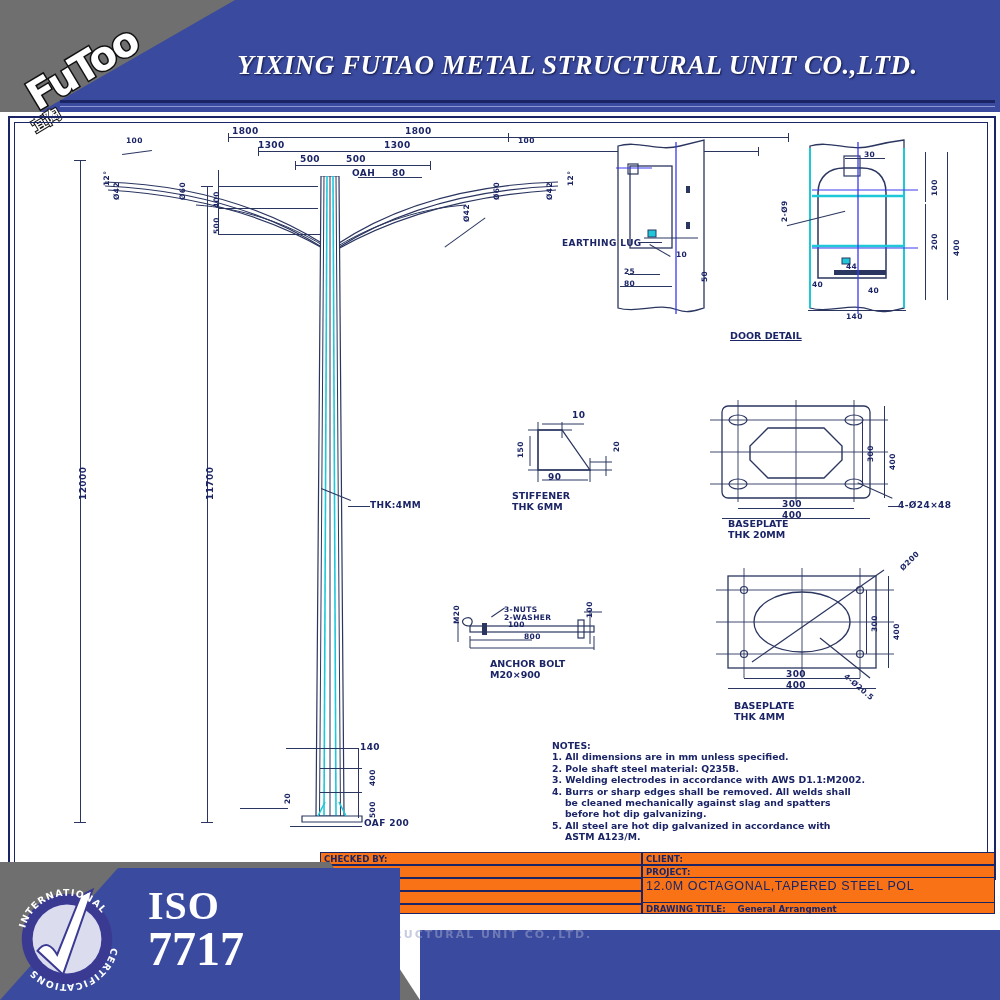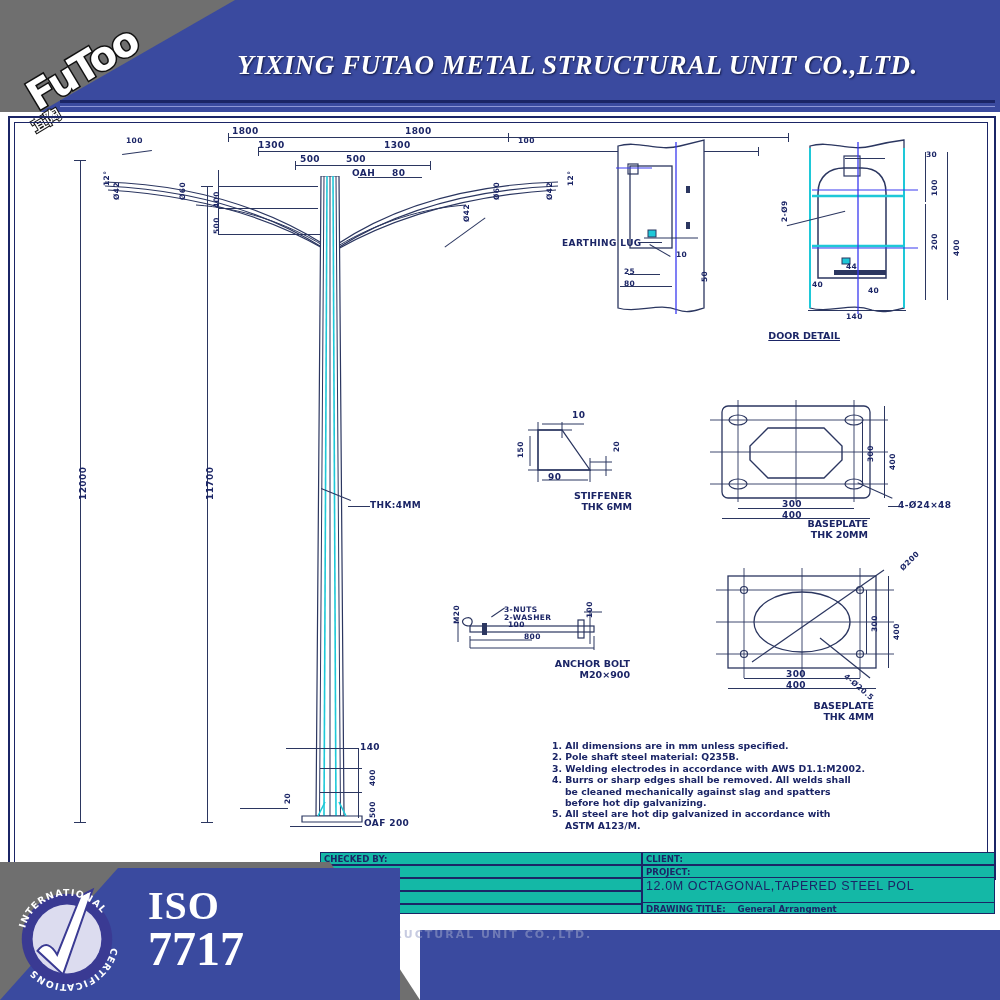--- a/index.html
+++ b/index.html
@@ -39,33 +39,33 @@
             border:1px solid #1b2566;}
 
   
   .ln{position:absolute;background:#2b3660;}
   .h{height:1px;} .v{width:1px;}
   .dim{position:absolute;font-family:"DejaVu Sans",sans-serif;font-weight:bold;
        color:#1b2566;font-size:9px;white-space:nowrap;letter-spacing:.4px;}
   .dim.sm{font-size:7.5px;}
   .dim.rot{transform:rotate(-90deg);transform-origin:0 0;}
   .lbl{position:absolute;font-family:"DejaVu Sans",sans-serif;font-weight:bold;
-       color:#1b2566;font-size:9.5px;white-space:nowrap;text-align:right;}
+       color:#1b2566;font-size:9.5px;white-space:nowrap;text-align:left;}
   .lbl.u{text-decoration:underline;}
 
   
   .notes{position:absolute;left:552px;top:740px;width:400px;
          font-family:"DejaVu Sans",sans-serif;font-weight:bold;color:#1b2566;
          font-size:9.3px;line-height:11.4px;}
   .notes .n{white-space:pre;}
 
   
   .tb{position:absolute;left:320px;top:852px;width:675px;height:62px;}
   .tb .cell{position:absolute;border:1px solid #1b2566;box-sizing:border-box;
-            background:#14b8a6;font-family:"DejaVu Sans",sans-serif;font-weight:bold;
+            background:#f97316;font-family:"DejaVu Sans",sans-serif;font-weight:bold;
             color:#1b2566;font-size:8.6px;padding:1px 3px;white-space:nowrap;
             overflow:hidden;}
   .tb .big{font-size:12.5px;font-weight:normal;font-family:"Liberation Sans",sans-serif;
            letter-spacing:.6px;border:none;}
 
   
   .ft-grey{position:absolute;left:0;top:862px;width:420px;height:138px;
            background:#6f6f6f;clip-path:polygon(0 0,330px 0,420px 138px,0 138px);}
   .ft-blue{position:absolute;left:0;top:868px;width:400px;height:132px;
            background:#3a4a9f;clip-path:polygon(118px 0,400px 0,400px 132px,0 132px);}
@@ -239,21 +239,21 @@
       <line x1="10" y1="10" x2="10" y2="170" stroke="#1ec8d8" stroke-width="2"></line>
       <line x1="104" y1="10" x2="104" y2="170" stroke="#1ec8d8" stroke-width="2"></line>
       <line x1="12" y1="58" x2="104" y2="58" stroke="#1ec8d8" stroke-width="2.4"></line>
       <line x1="12" y1="108" x2="104" y2="108" stroke="#1ec8d8" stroke-width="2.4"></line>
       <line x1="12" y1="52" x2="118" y2="52" stroke="#3a3af0" stroke-width="1.2"></line>
       <line x1="12" y1="110" x2="118" y2="110" stroke="#3a3af0" stroke-width="1.2"></line>
       <line x1="58" y1="4" x2="58" y2="176" stroke="#3a3af0" stroke-width="1.3"></line>
     </svg>
     <div class="dim sm rot" style="left:780px;top:222px;">2-Ø9</div>
     <div class="ln" style="left:786px;top:218px;width:60px;height:1px;transform:rotate(-14deg);"></div>
-    <div class="dim sm" style="left:926px;top:150px;">30</div>
+    <div class="dim sm" style="left:864px;top:150px;">30</div>
     <div class="ln h" style="left:845px;top:158px;width:40px;"></div>
     <div class="dim sm rot" style="left:930px;top:196px;">100</div>
     <div class="dim sm rot" style="left:930px;top:250px;">200</div>
     <div class="dim sm rot" style="left:952px;top:256px;">400</div>
     <div class="ln v" style="left:925px;top:152px;height:50px;"></div>
     <div class="ln v" style="left:925px;top:204px;height:96px;"></div>
     <div class="ln v" style="left:947px;top:152px;height:148px;"></div>
     <div class="ln h" style="left:808px;top:310px;width:98px;"></div>
     <div class="dim sm" style="left:846px;top:312px;">140</div>
     <div class="dim sm" style="left:812px;top:280px;">40</div>
@@ -368,20 +368,21 @@
     <div class="dim sm rot" style="left:892px;top:640px;">400</div>
     <div class="ln h" style="left:744px;top:678px;width:116px;"></div>
     <div class="ln h" style="left:728px;top:688px;width:148px;"></div>
     <div class="dim" style="left:786px;top:669px;">300</div>
     <div class="dim" style="left:786px;top:680px;">400</div>
     <div class="lbl" style="left:734px;top:700px;width:140px;">BASEPLATE</div>
     <div class="lbl" style="left:734px;top:711px;width:140px;">THK  4MM</div>
   </div>
 
   <div class="notes">
+    <div class="n">NOTES:</div>
     <div class="n">1. All dimensions are in mm unless specified.</div>
     <div class="n">2. Pole shaft steel material: Q235B.</div>
     <div class="n">3. Welding electrodes in accordance with AWS D1.1:M2002.</div>
     <div class="n">4. Burrs or sharp edges shall be removed. All welds shall</div>
     <div class="n">    be cleaned mechanically against slag and spatters</div>
     <div class="n">    before hot dip galvanizing.</div>
     <div class="n">5. All steel are hot dip galvanized in accordance with</div>
     <div class="n">    ASTM A123/M.</div>
   </div>
 

